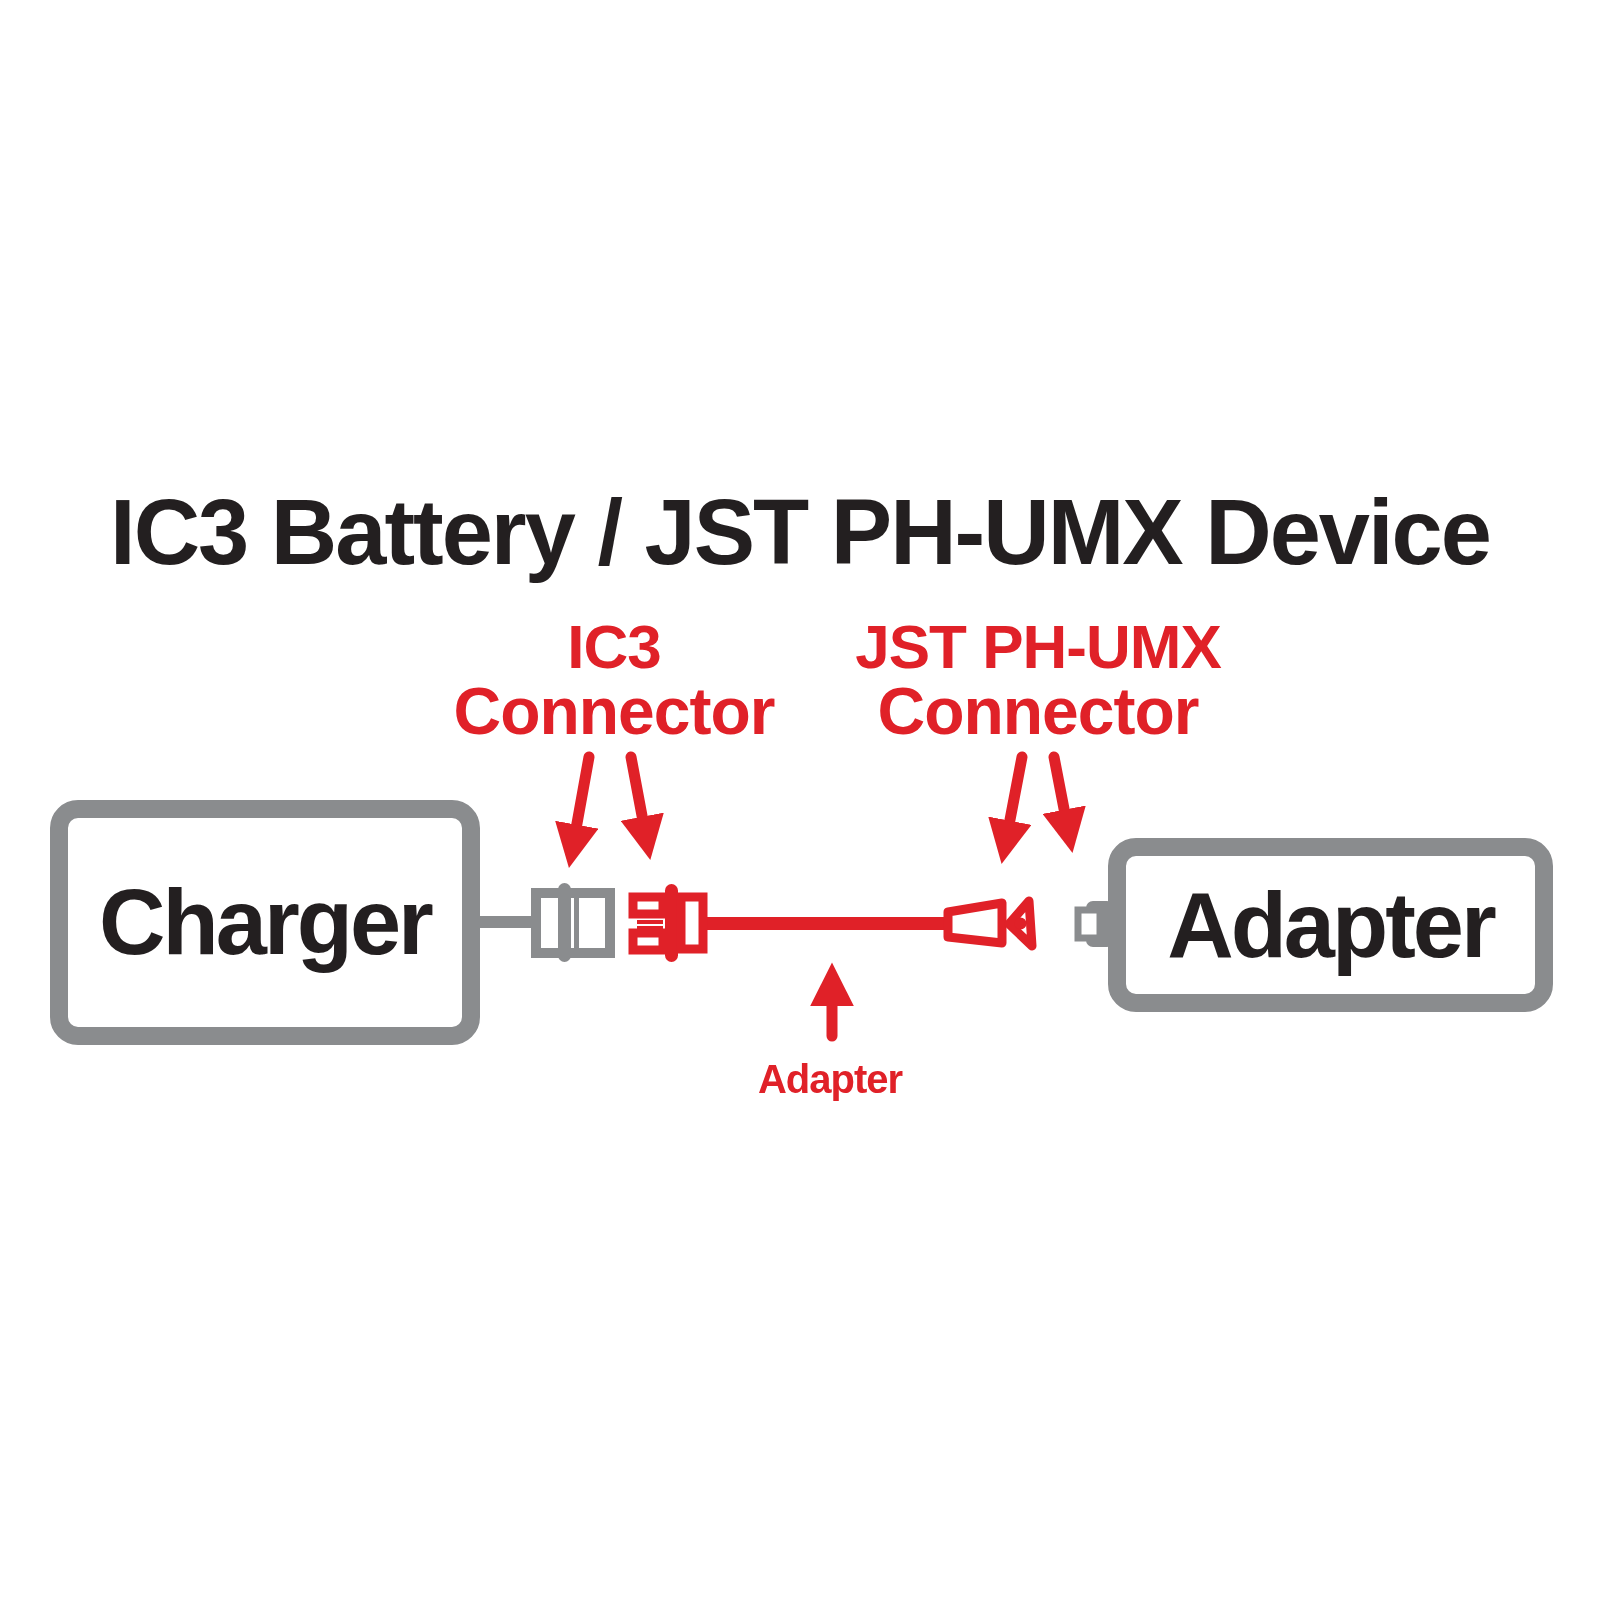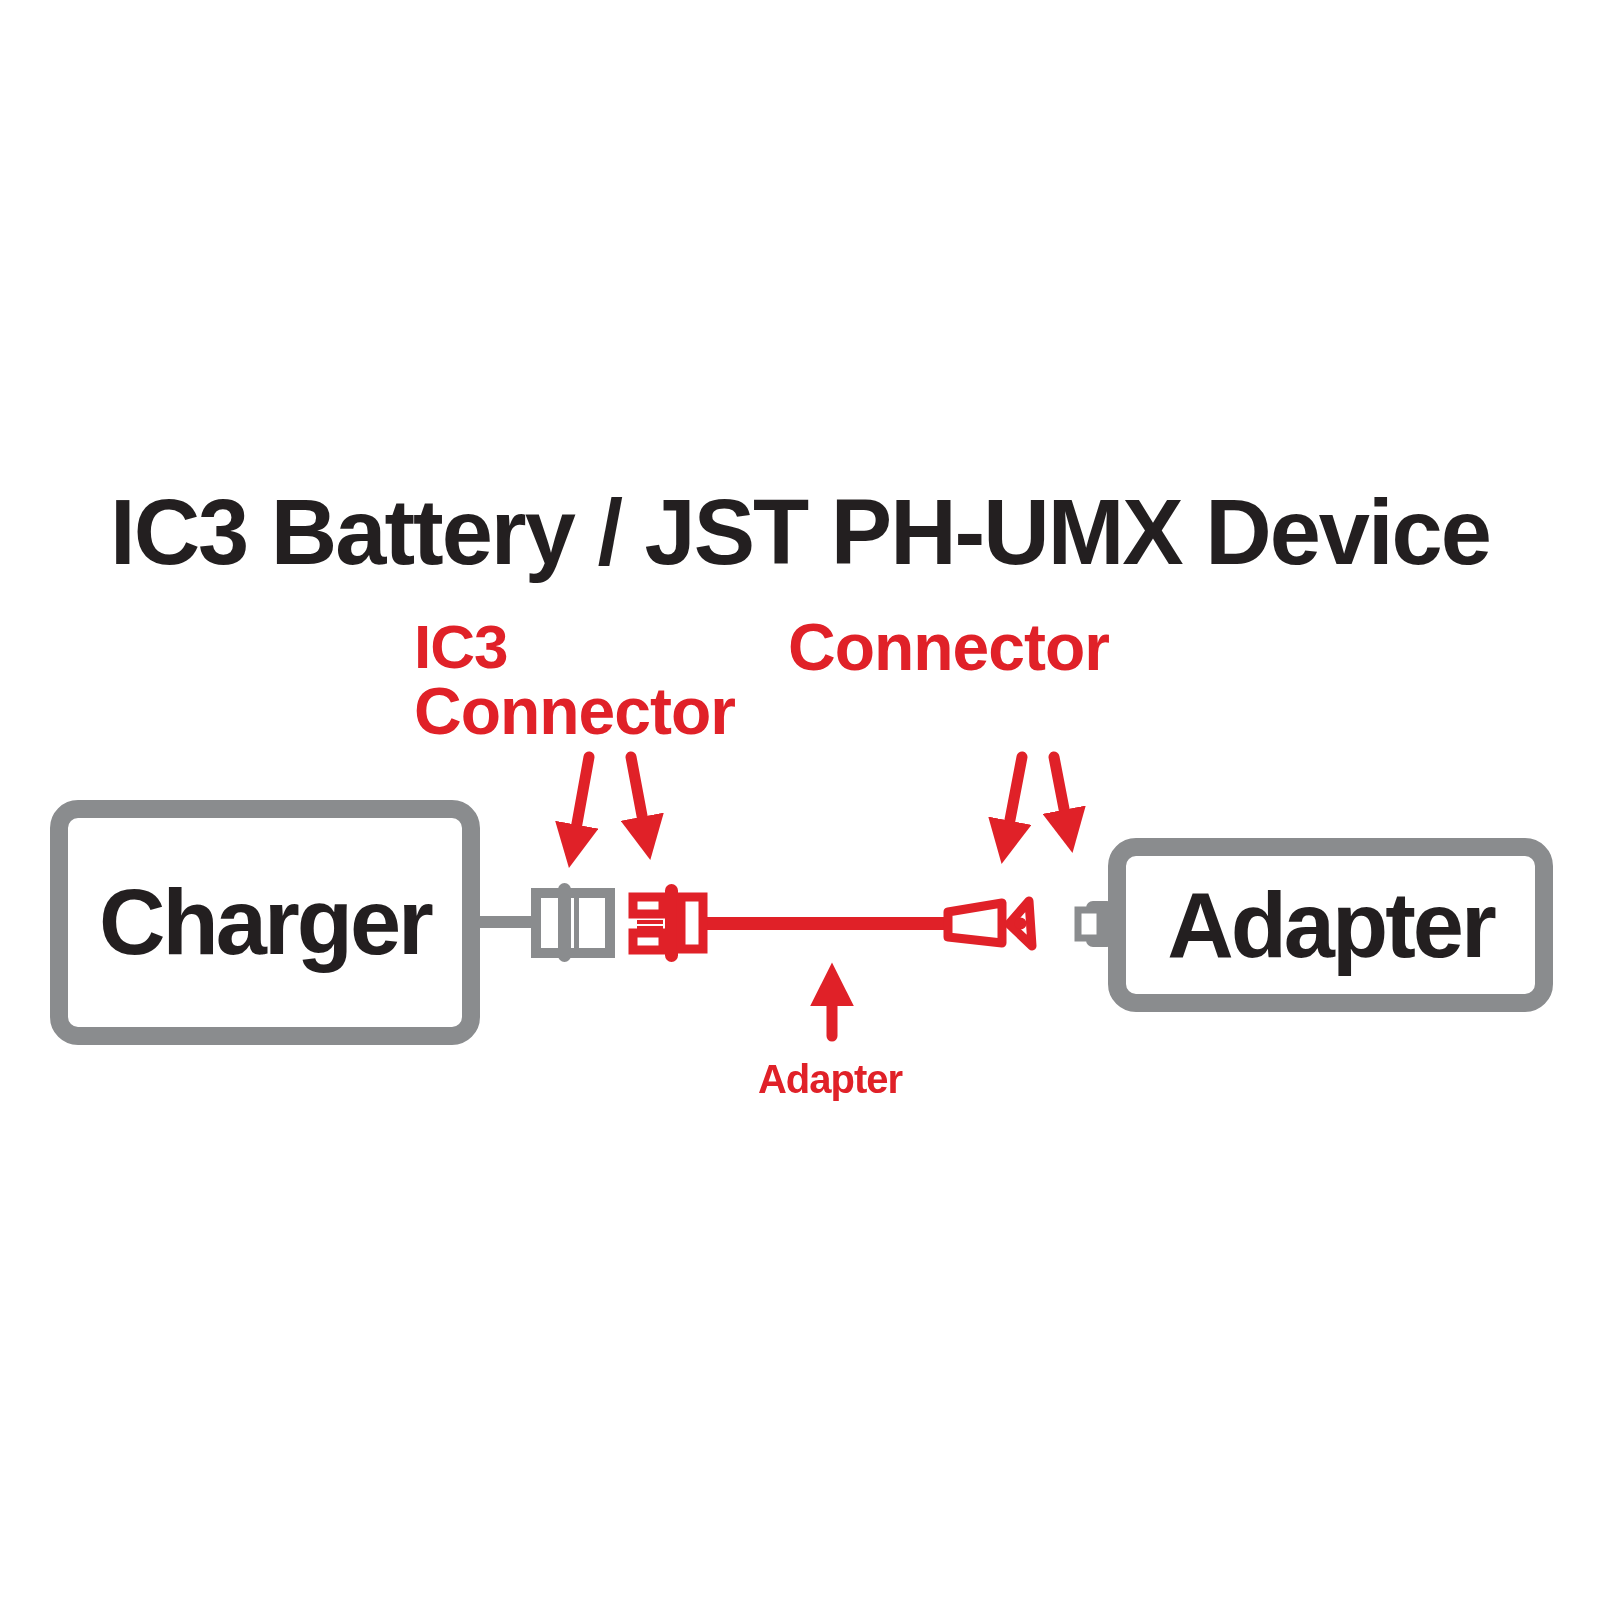--- a/index.html
+++ b/index.html
@@ -12,21 +12,21 @@
   }
   .title{
     position:absolute;left:0;top:486px;width:1600px;
     text-align:center;
     font-size:92px;font-weight:bold;line-height:92px;
     letter-spacing:-2px;
     color:var(--text,#231F20);
     white-space:nowrap;
   }
   .red-label{
-    position:absolute;text-align:left;
+    position:absolute;text-align:center;
     color:var(--red,#E02128);
     line-height:64px;white-space:nowrap;
   }
   .red-label .l1{font-size:62px;font-weight:bold;letter-spacing:-1px;}
   .red-label .l2{font-size:66px;font-weight:bold;letter-spacing:-1px;}
   .label-ic3{left:414px;top:615px;width:400px;}
   .label-jst{left:788px;top:615px;width:500px;}
   .label-adapter{
     position:absolute;left:680px;top:1048px;width:300px;
     text-align:center;color:var(--red,#E02128);
@@ -113,20 +113,21 @@
   </svg>
 
   <div class="title">IC3 Battery / JST PH-UMX Device</div>
 
   <div class="red-label label-ic3">
     <div class="l1">IC3</div>
     <div class="l2">Connector</div>
   </div>
 
   <div class="red-label label-jst">
+    <div class="l1">JST PH-UMX</div>
     <div class="l2">Connector</div>
   </div>
 
   <div class="label-adapter">Adapter</div>
 
   <div class="device-box charger-box">
     <span class="device-label">Charger</span>
   </div>
 
   <div class="device-box battery-box">

